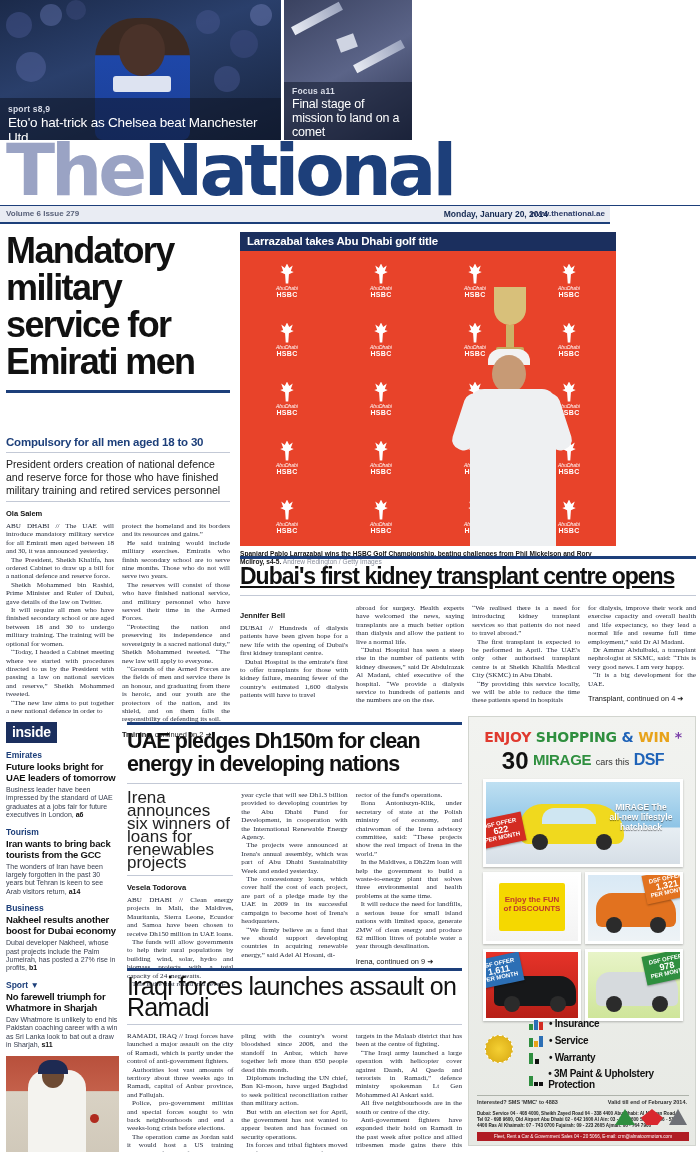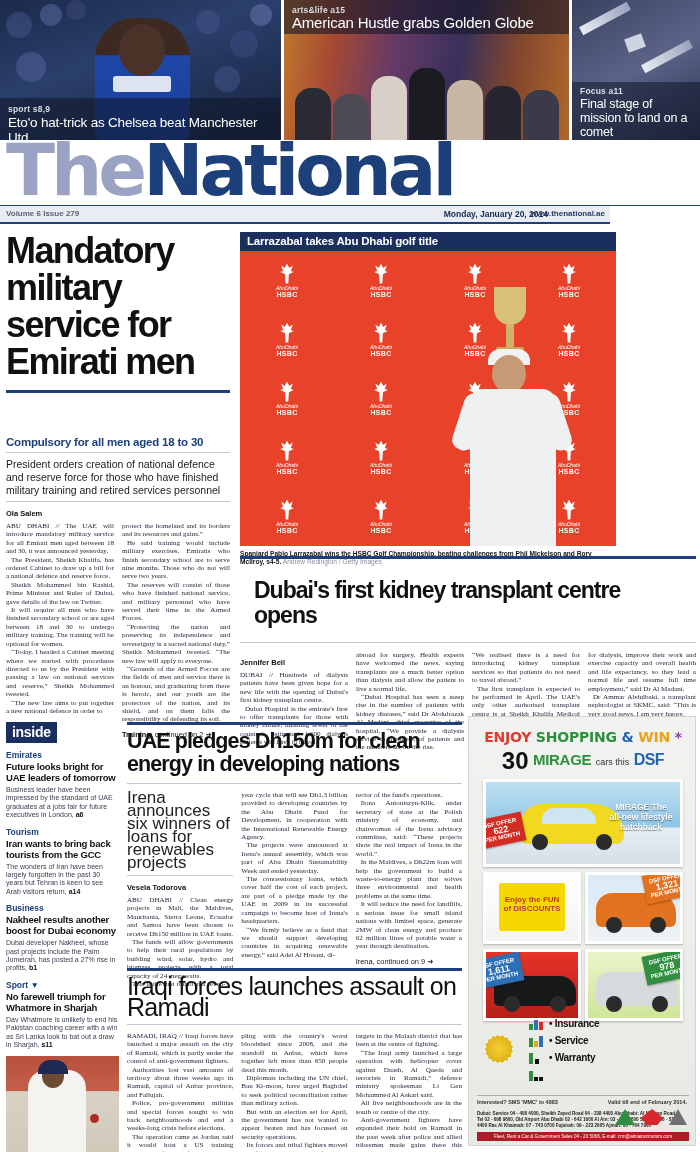--- a/index.html
+++ b/index.html
@@ -95,21 +95,21 @@
   .trophy .cup{position:absolute;left:4px;top:0;width:32px;height:38px;background:#d8c07a;
      border-radius:0 0 16px 16px;}
   .trophy .stem{position:absolute;left:16px;top:38px;width:8px;height:22px;background:#cdb267;}
   .trophy .base{position:absolute;left:6px;top:60px;width:28px;height:9px;background:#c7a85c;border-radius:2px;}
   .golf-cap{font-size:6.6px;font-weight:bold;color:#111;margin-top:4px;line-height:8px;
      font-family:"Liberation Sans",sans-serif;}
   .golf-cap em{font-weight:normal;font-style:normal;color:#8a8f9c;}
 
   
   .kidney{position:absolute;left:240px;top:556px;width:456px;}
-  .kidney h2{margin:14px;font-size:23px;line-height:25px;font-weight:bold;letter-spacing:-1px;color:#111;}
+  .kidney h2{margin:0;font-size:23px;line-height:25px;font-weight:bold;letter-spacing:-1px;color:#111;text-decoration:underline;}
   .cols4{display:flex;gap:8px;margin-top:8px;}
   .cols4 .col{flex:1;}
 
   
   .inside{position:absolute;left:6px;top:722px;width:113px;}
   .inside-tag{background:#1b2f5e;color:#fff;font-size:14px;font-weight:bold;
      padding:2px 6px 3px;display:inline-block;letter-spacing:-.3px;}
   .ins-item{margin-top:7px;}
   .ins-sec{font-size:8.5px;font-weight:bold;color:#1d3f7a;}
   .ins-head{font-size:9.5px;font-weight:bold;line-height:11px;color:#111;margin-top:1px;letter-spacing:-.2px;}
@@ -213,35 +213,20 @@
         <i style="left:66px;top:0px;width:20px;height:20px;background:#3a4878"></i>
       </div>
       <div class="player">
         <div class="face"></div>
       </div>
       <div class="scrim" style="height:42px"></div>
       <div class="teaser-label" style="top:104px">sport s8,9</div>
       <div class="teaser-head" style="top:115px">Eto'o hat-trick as Chelsea beat Manchester Utd</div>
     </div>
 
-    <div class="teaser t2">
-      <div class="stage"></div>
-      <div class="figs">
-        <div class="fig" style="height:52px;background:#2a2a34"></div>
-        <div class="fig" style="height:46px;background:#4c4a52"></div>
-        <div class="fig" style="height:64px;background:#d8cfc6"></div>
-        <div class="fig" style="height:72px;background:#1b1b22"></div>
-        <div class="fig" style="height:60px;background:#c9b7a5"></div>
-        <div class="fig" style="height:54px;background:#262633"></div>
-        <div class="fig" style="height:50px;background:#3a3a4a"></div>
-      </div>
-      <div class="scrim" style="top:0;bottom:auto;height:34px;background:rgba(18,22,38,.6)"></div>
-      <div class="teaser-label" style="top:5px">arts&amp;life a15</div>
-      <div class="teaser-head" style="top:15px;font-size:15px">American Hustle grabs Golden Globe</div>
-    </div>
 
     <div class="teaser t3">
       <div class="probe">
         <div class="panel" style="left:-2px;top:6px;width:54px"></div>
         <div class="panel" style="left:60px;top:44px;width:54px"></div>
         <div class="body"></div>
       </div>
       <div class="scrim" style="height:58px"></div>
       <div class="teaser-label" style="top:86px">Focus a11</div>
       <div class="teaser-head" style="top:97px;font-size:12.5px;line-height:14px">Final stage of mission to land on a comet</div>
@@ -650,20 +635,21 @@
             <i style="left:6px;height:5px;background:#111"></i>
           </span>
         <span class="feat-txt">• <span>Warranty</span></span>
       </div>
       <div class="feat">
         <span class="feat-ico">
             <i style="left:0;height:10px"></i>
             <i style="left:5px;height:4px;background:#111"></i>
             <i style="left:10px;height:4px;background:#111"></i>
           </span>
+        <span class="feat-txt">• <span>3M Paint &amp; Upholstery Protection</span></span>
       </div>
     </div>
 
     <div class="ad-rule"></div>
     <div class="ad-sms">Interested? SMS 'MMC' to 4883</div>
     <div class="ad-valid">Valid till end of February 2014.</div>
     <div class="ad-addr">Dubai: Service 04 - 408 4000, Sheikh Zayed Road 04 - 338 4400    Abu Dhabi: Al Nahyan Road Tel 02 - 698 9600, Old Airport Abu Dhabi 02 - 642 1600    Al Ain: 03 - 721 6600   Sharjah: 06 - 534 4400   Ras Al Khaimah: 07 - 743 0700   Fujairah: 09 - 223 2605   Ajman: 06 - 764 7900</div>
     <div class="ad-logos">
       <span class="logo-b"></span>
       <span class="logo-r"></span>

